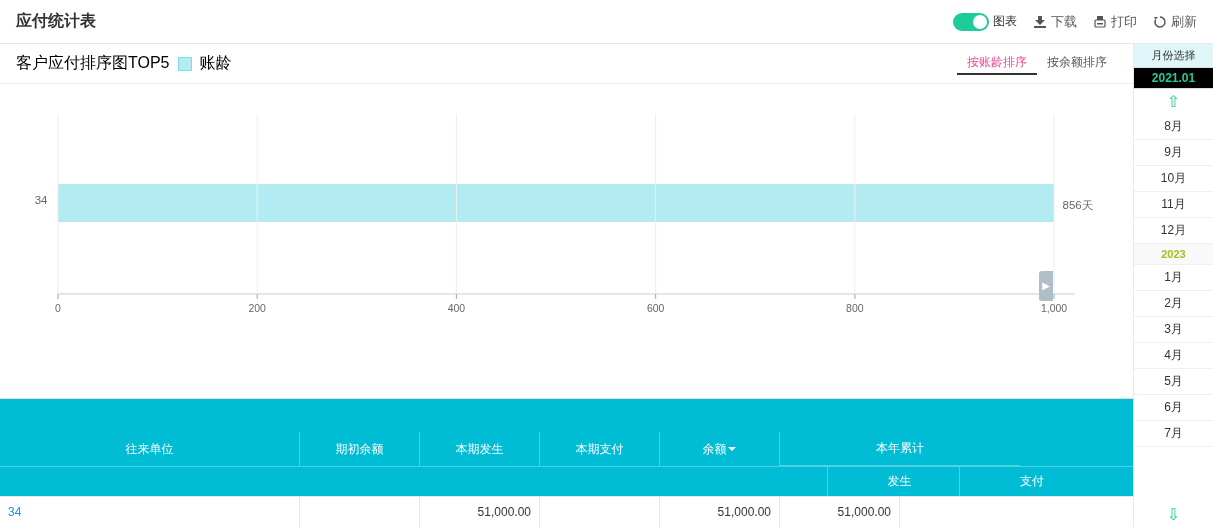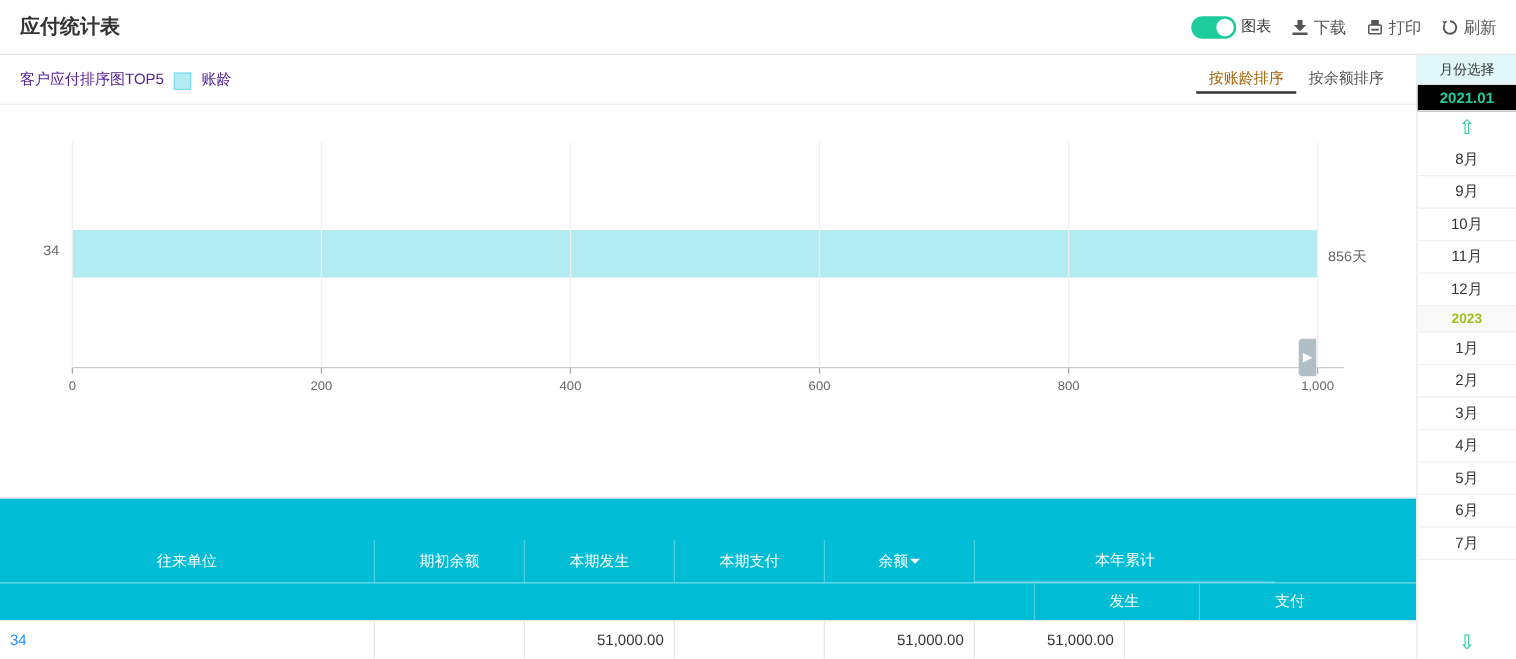--- a/index.html
+++ b/index.html
@@ -17,25 +17,25 @@
     .action-btn { display: flex; align-items: center; gap: 4px; color: #555; cursor: pointer; font-size: 13px; }
 
     
     .main-area { display: flex; flex: 1; overflow: hidden; }
 
     
     .chart-section { flex: 1; display: flex; flex-direction: column; overflow: hidden; }
 
     
     .chart-header { display: flex; align-items: center; justify-content: space-between; padding: 8px 16px; border-bottom: 1px solid #eee; }
-    .chart-legend { display: flex; align-items: flex-end; gap: 8px; font-size: 12px; color: #4c1d95; }
+    .chart-legend { display: flex; align-items: center; gap: 8px; font-size: 16px; color: #000000; }
     .legend-box { width: 14px; height: 14px; background: #b2ebf2; border: 1px solid #80deea; }
     .chart-sort-btns { display: flex; gap: 0; }
     .sort-btn { padding: 2px 10px; border: none; background: none; cursor: pointer; font-size: 12px; color: #555; border-bottom: 2px solid transparent; }
-    .sort-btn.active { color: #a16207; border-bottom: 2px solid #333; }
+    .sort-btn.active { color: #ec4899; border-bottom: 2px solid #333; }
 
     
     .chart-area { flex: 1; padding: 10px 16px; position: relative; overflow: hidden; }
 
     
     .table-section { border-top: 1px solid #ddd; }
     .th { padding: 8px 4px; text-align: center; font-size: 12px; border-right: 1px solid rgba(255,255,255,0.3); margin-top: 33px; }
     .th:last-child { border-right: none; }
     .sub-th { padding: 6px 4px; text-align: center; font-size: 12px; border-right: 1px solid rgba(255,255,255,0.3); }
     .sub-th:last-child { border-right: none; }

